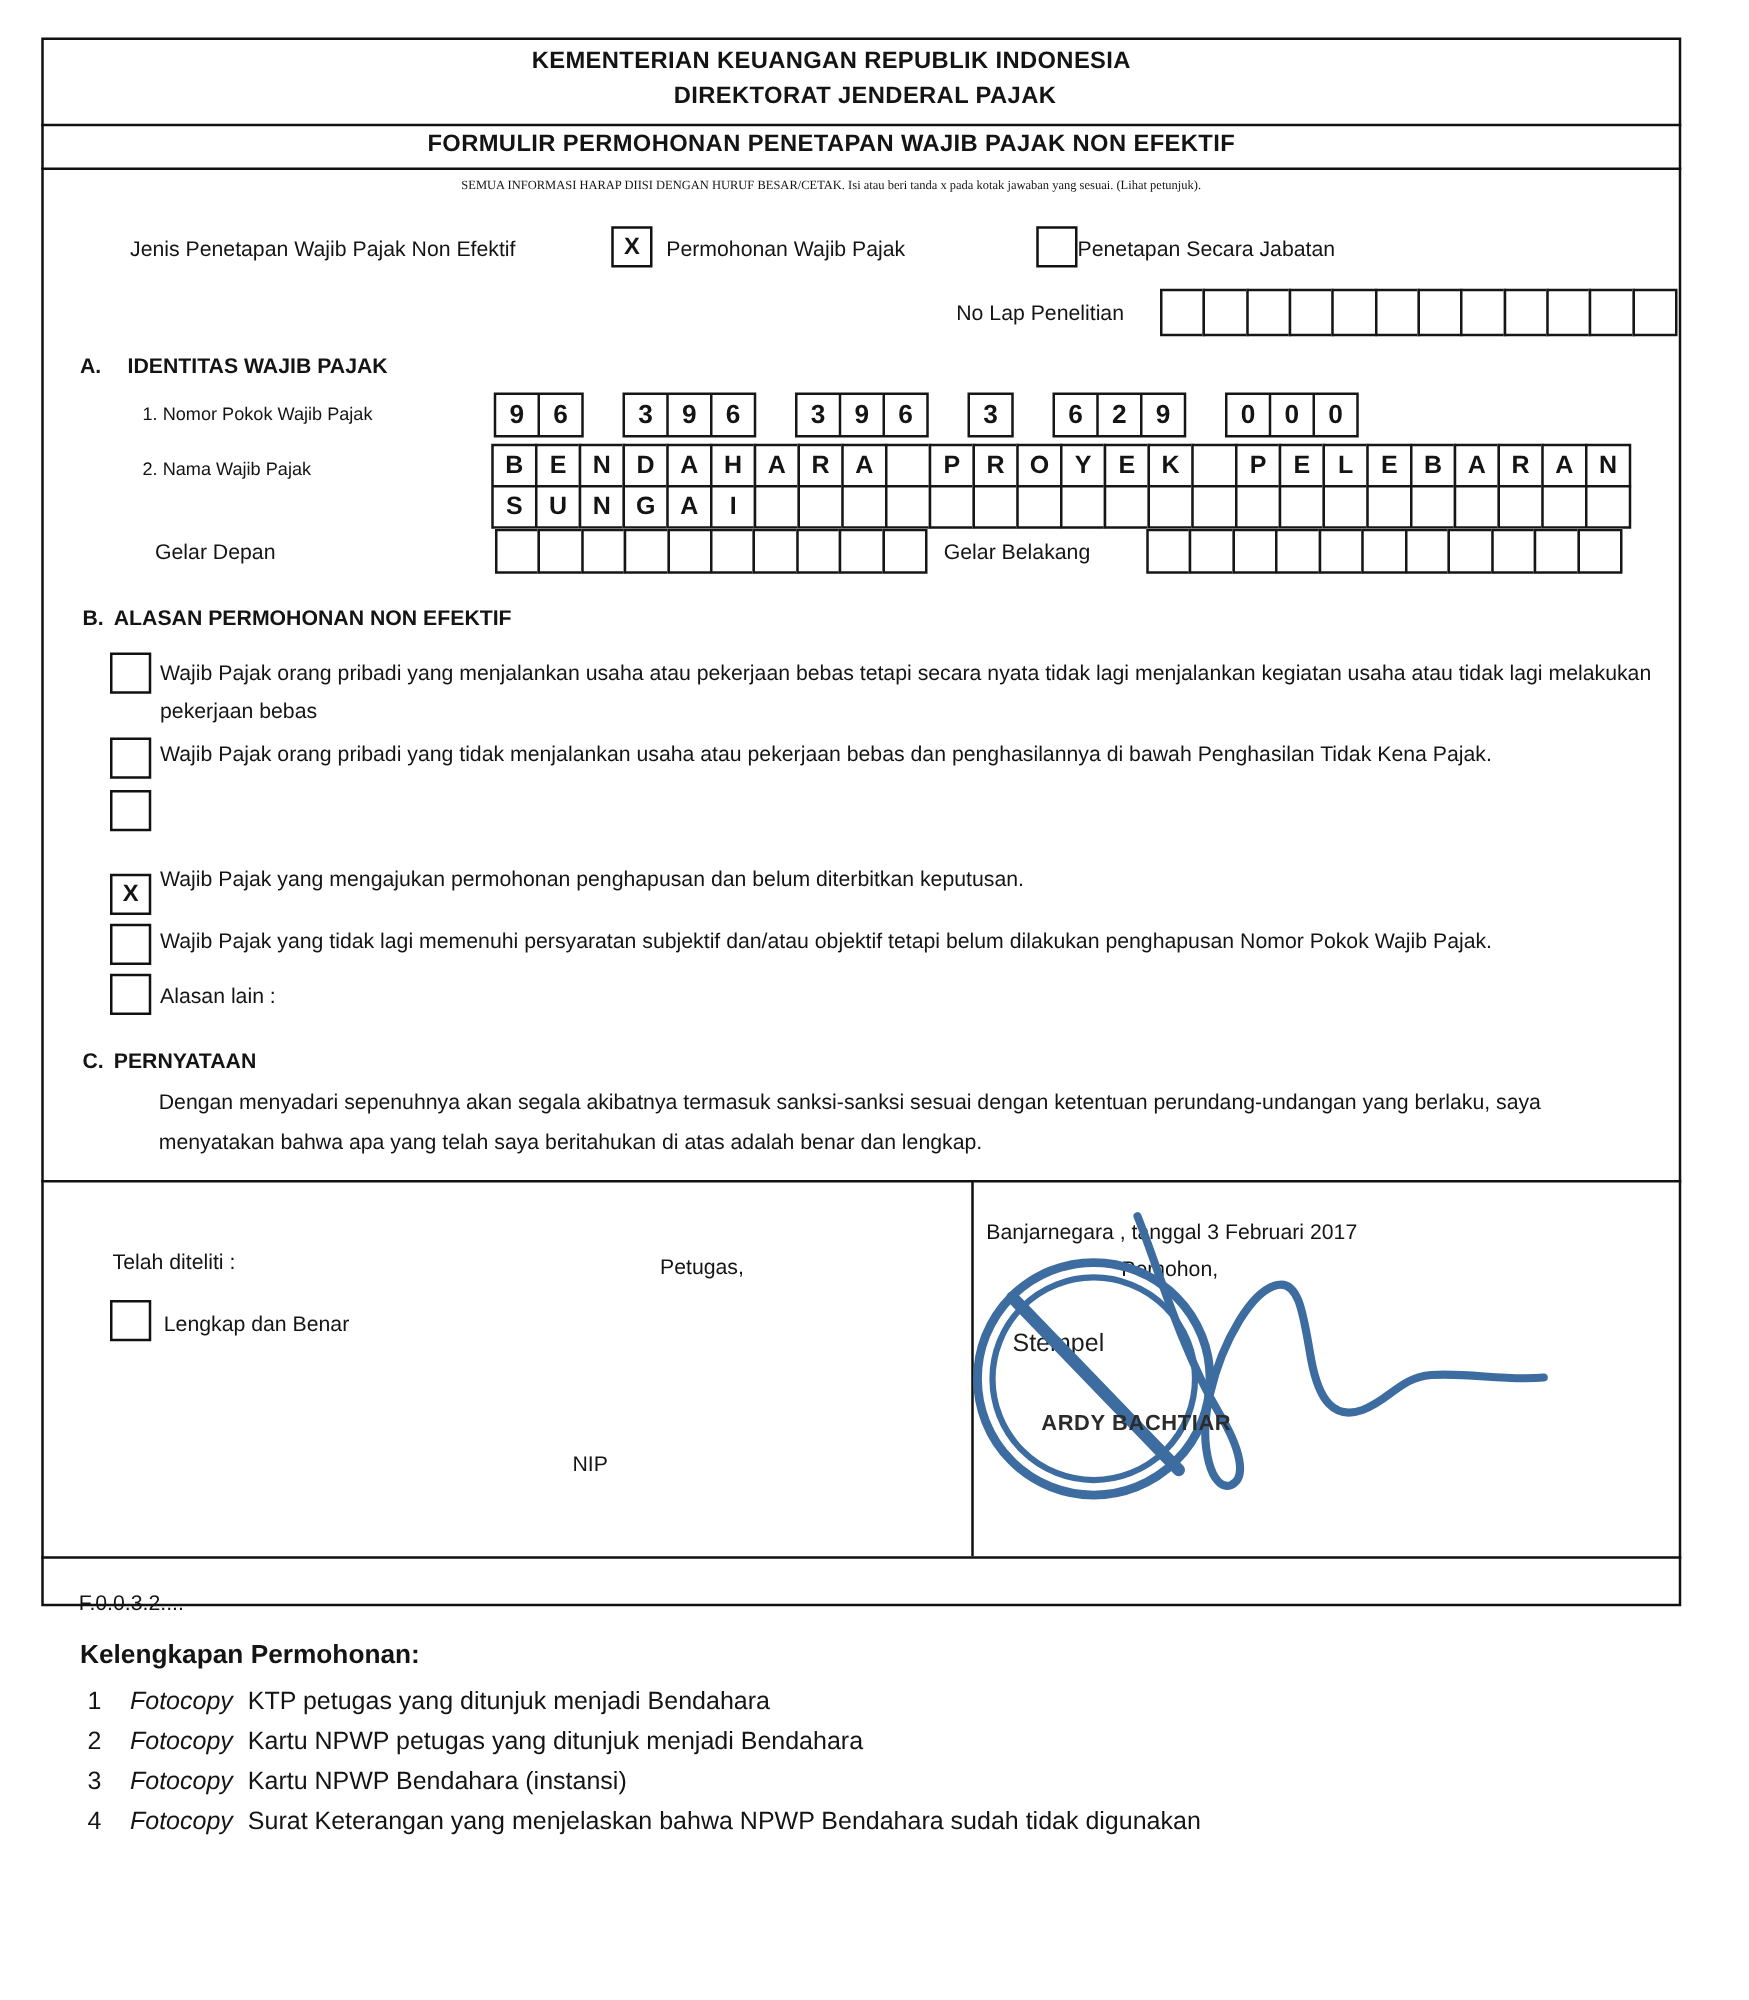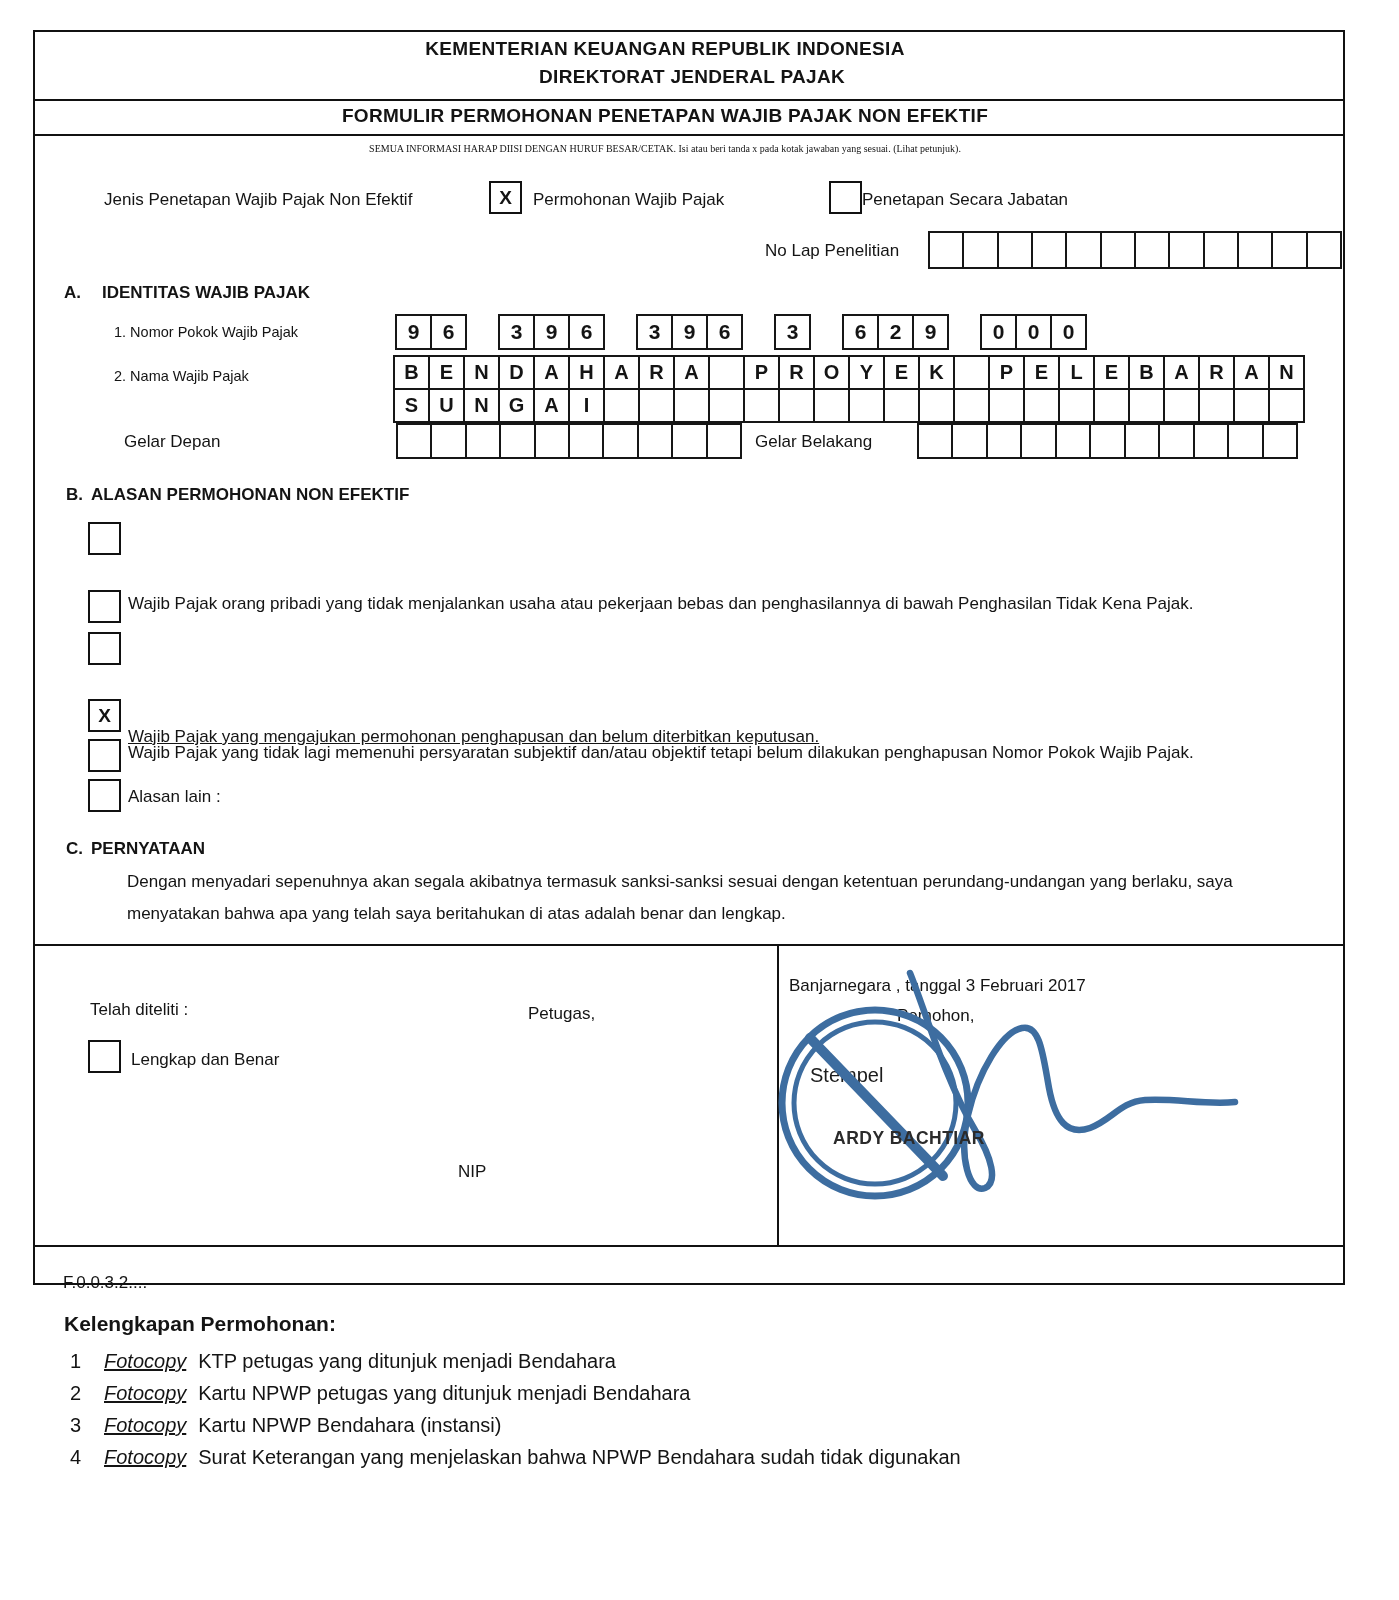--- a/index.html
+++ b/index.html
@@ -26,21 +26,21 @@
   .npwp-group .cell{width:33px;border-left:2px solid #161616;display:flex;align-items:center;
       justify-content:center;font-weight:bold;font-size:21px;}
   .npwp-group .cell:first-child{border-left:none;}
   .wrap-text{line-height:30px;}
   .sig-name{font-weight:bold;font-size:17.5px;letter-spacing:.5px;color:#2b2b2b;z-index:6;}
   .stamp-label{font-size:20px;color:#1c1c1c;z-index:4;}
   svg.stamp{position:absolute;z-index:5;pointer-events:none;}
   .k-title{font-weight:bold;font-size:21px;}
   .k-item{position:absolute;display:flex;font-size:20px;align-items:baseline;}
   .k-no{width:34px;flex:0 0 auto;}
-  .k-prefix{font-style:italic;margin-right:12px;flex:0 0 auto;text-decoration:underline;}
+  .k-prefix{font-style:italic;margin-right:12px;flex:0 0 auto;}
 </style>
 </head>
 <body>
 
 <div class="page">
 
   <div class="form-border"></div>
   <div class="hline" style="top:99px;"></div>
   <div class="hline" style="top:134px;"></div>
   <div class="hline" style="top:944px;"></div>
@@ -191,28 +191,29 @@
       <div class="cell"></div>
       <div class="cell"></div>
       <div class="cell"></div>
       <div class="cell"></div>
     </div>
 
   <div class="abs bold t15" style="left:66px;top:485px;">B.</div>
   <div class="abs bold t15" style="left:91px;top:485px;">ALASAN PERMOHONAN NON EFEKTIF</div>
 
   <div class="cb" style="left:88px;top:522px;"></div>
+  <div class="abs t15 wrap-text" style="left:128px;top:524px;width:1208px;">Wajib Pajak orang pribadi yang menjalankan usaha atau pekerjaan bebas tetapi secara nyata tidak lagi menjalankan kegiatan usaha atau tidak lagi melakukan pekerjaan bebas</div>
 
   <div class="cb" style="left:88px;top:590px;"></div>
   <div class="abs t15" style="left:128px;top:594px;width:1208px;">Wajib Pajak orang pribadi yang tidak menjalankan usaha atau pekerjaan bebas dan penghasilannya di bawah Penghasilan Tidak Kena Pajak.</div>
 
   <div class="cb" style="left:88px;top:632px;"></div>
 
   <div class="cb" style="left:88px;top:699px;">X</div>
-  <div class="abs t15" style="left:128px;top:727px;width:1208px;text-decoration:underline;">Wajib Pajak  yang mengajukan permohonan penghapusan dan belum diterbitkan keputusan.</div>
+  <div class="abs t15" style="left:128px;top:694px;width:1208px;">Wajib Pajak  yang mengajukan permohonan penghapusan dan belum diterbitkan keputusan.</div>
 
   <div class="cb" style="left:88px;top:739px;"></div>
   <div class="abs t15" style="left:128px;top:743px;width:1208px;">Wajib Pajak yang tidak lagi memenuhi persyaratan subjektif dan/atau objektif tetapi belum dilakukan penghapusan Nomor Pokok Wajib Pajak.</div>
 
   <div class="cb" style="left:88px;top:779px;"></div>
   <div class="abs t15" style="left:128px;top:787px;">Alasan lain :</div>
 
   <div class="abs bold t15" style="left:66px;top:839px;">C.</div>
   <div class="abs bold t15" style="left:91px;top:839px;">PERNYATAAN</div>
   <div class="abs t15" style="left:127px;top:866px;width:1155px;line-height:32px;">Dengan menyadari sepenuhnya akan segala akibatnya termasuk sanksi-sanksi sesuai dengan ketentuan perundang-undangan yang berlaku, saya menyatakan bahwa apa yang telah saya beritahukan di atas adalah benar dan lengkap.</div>

